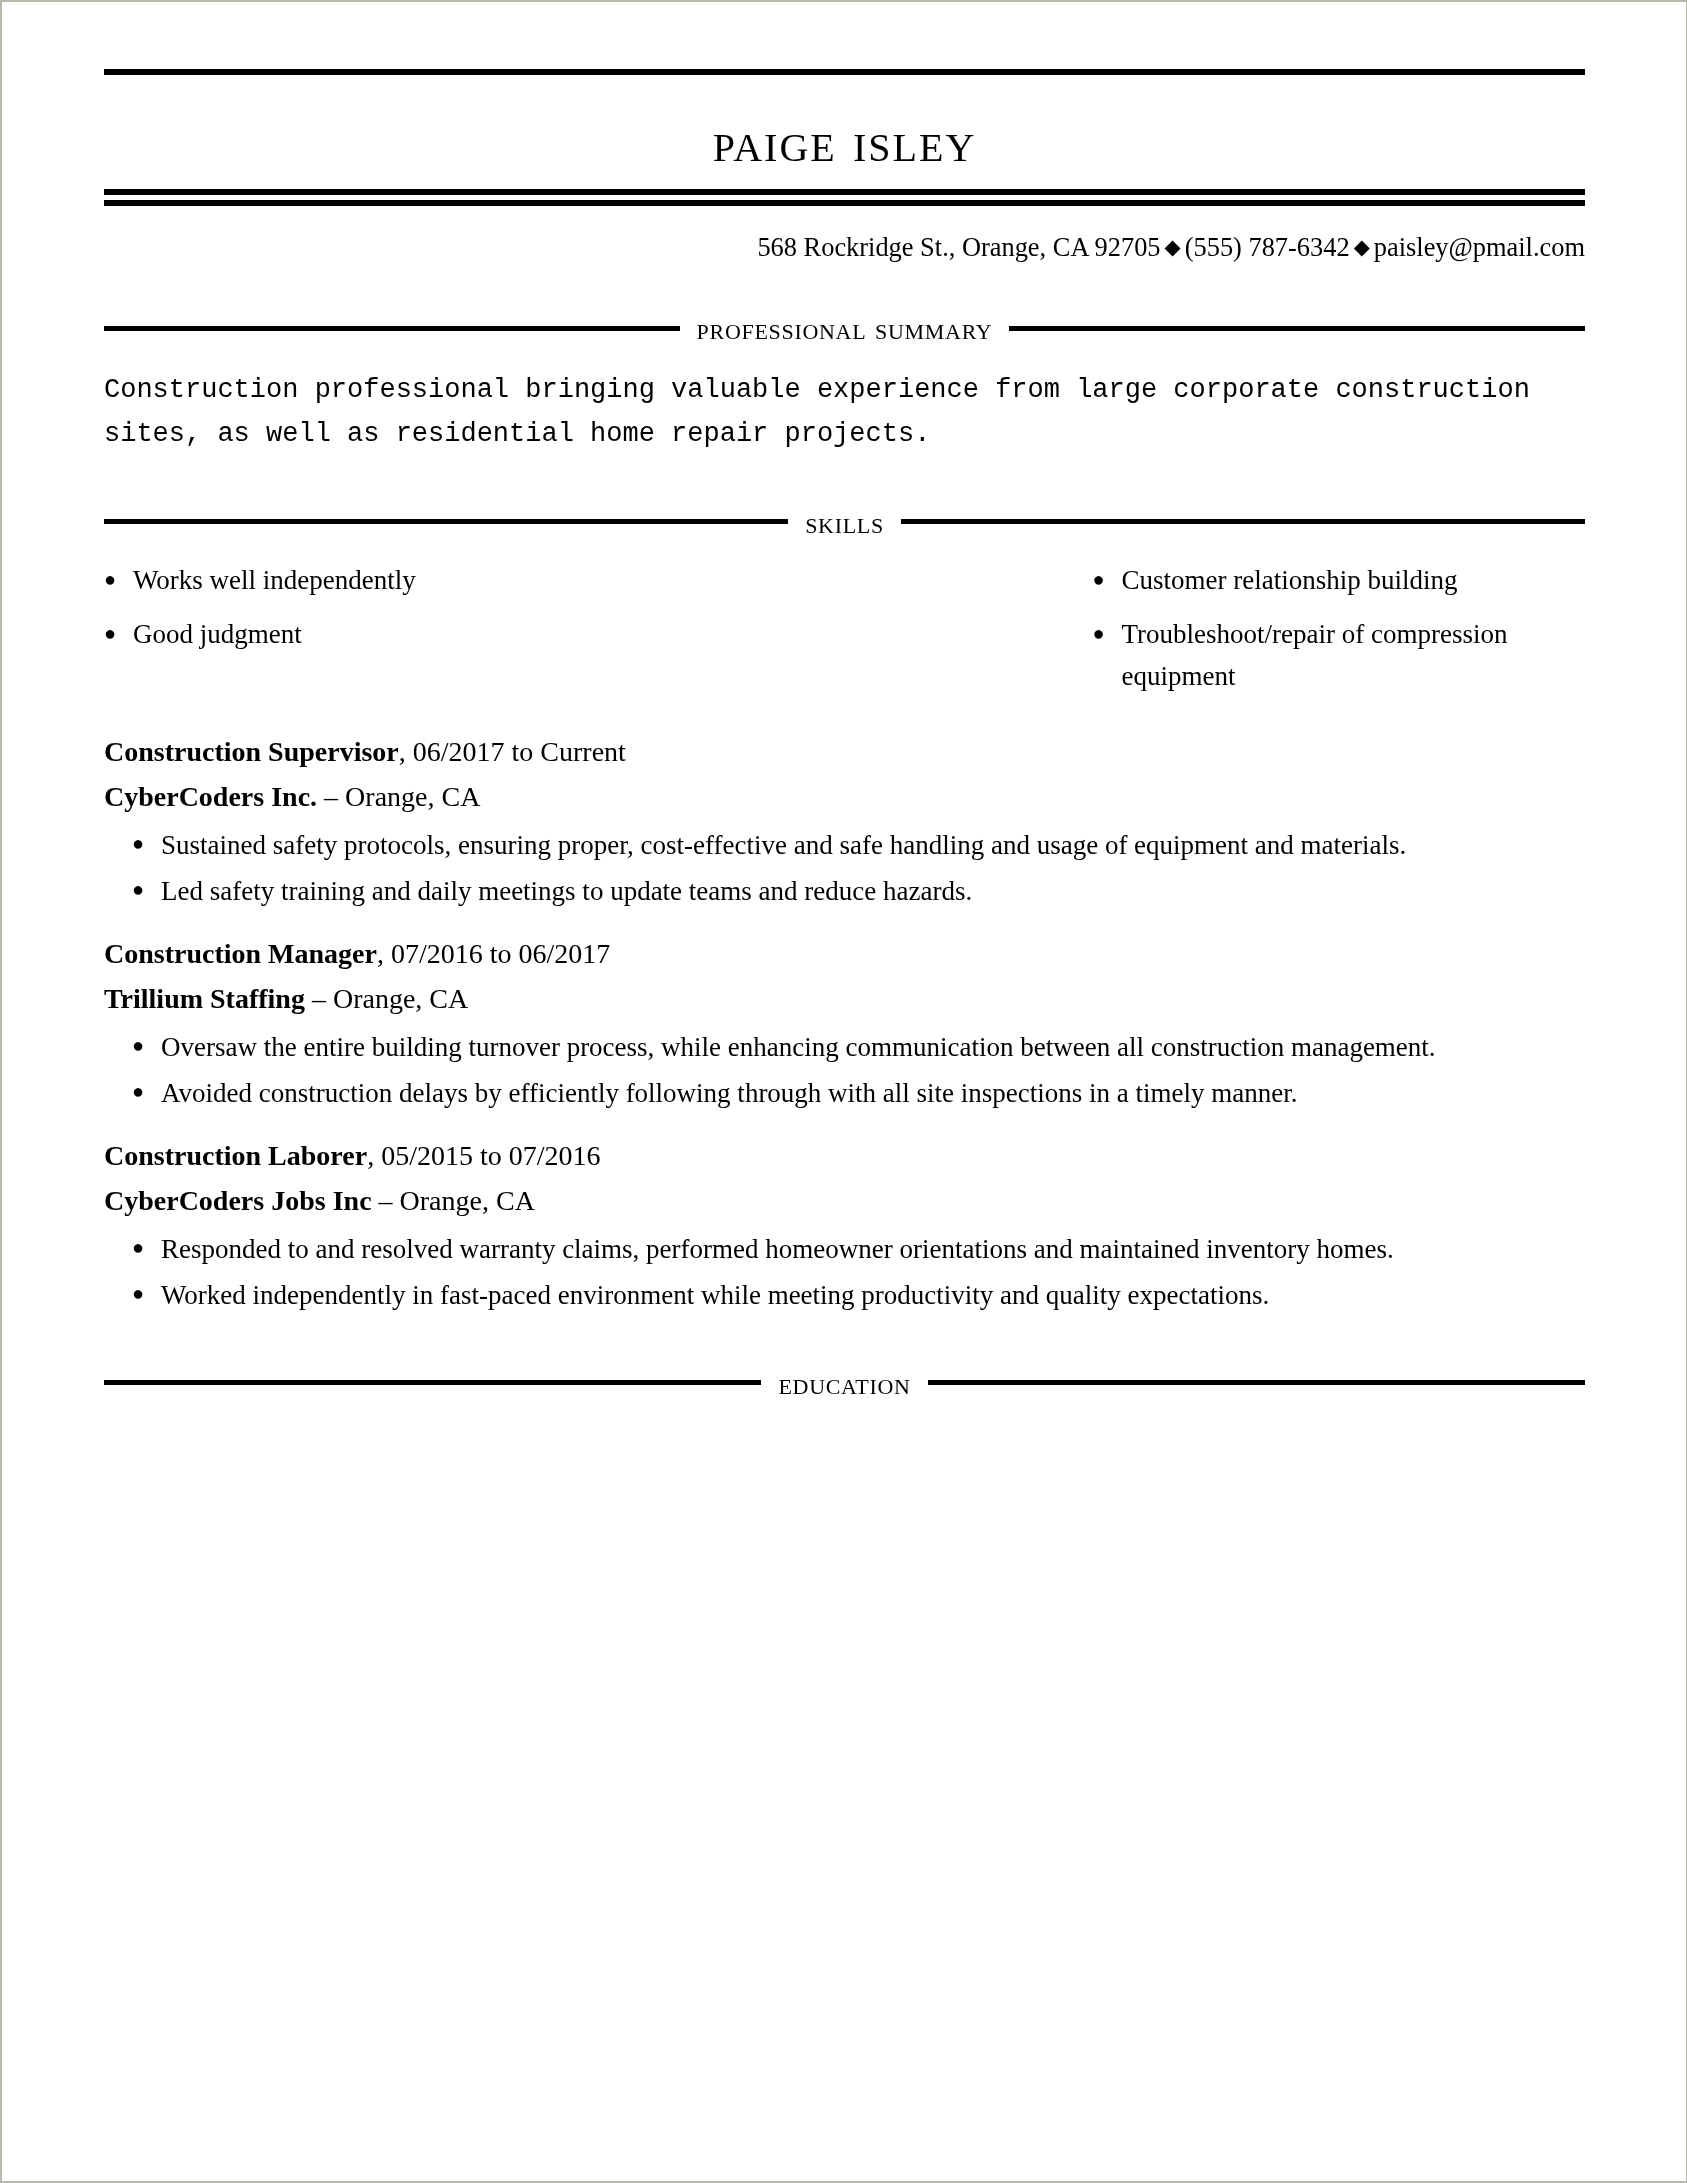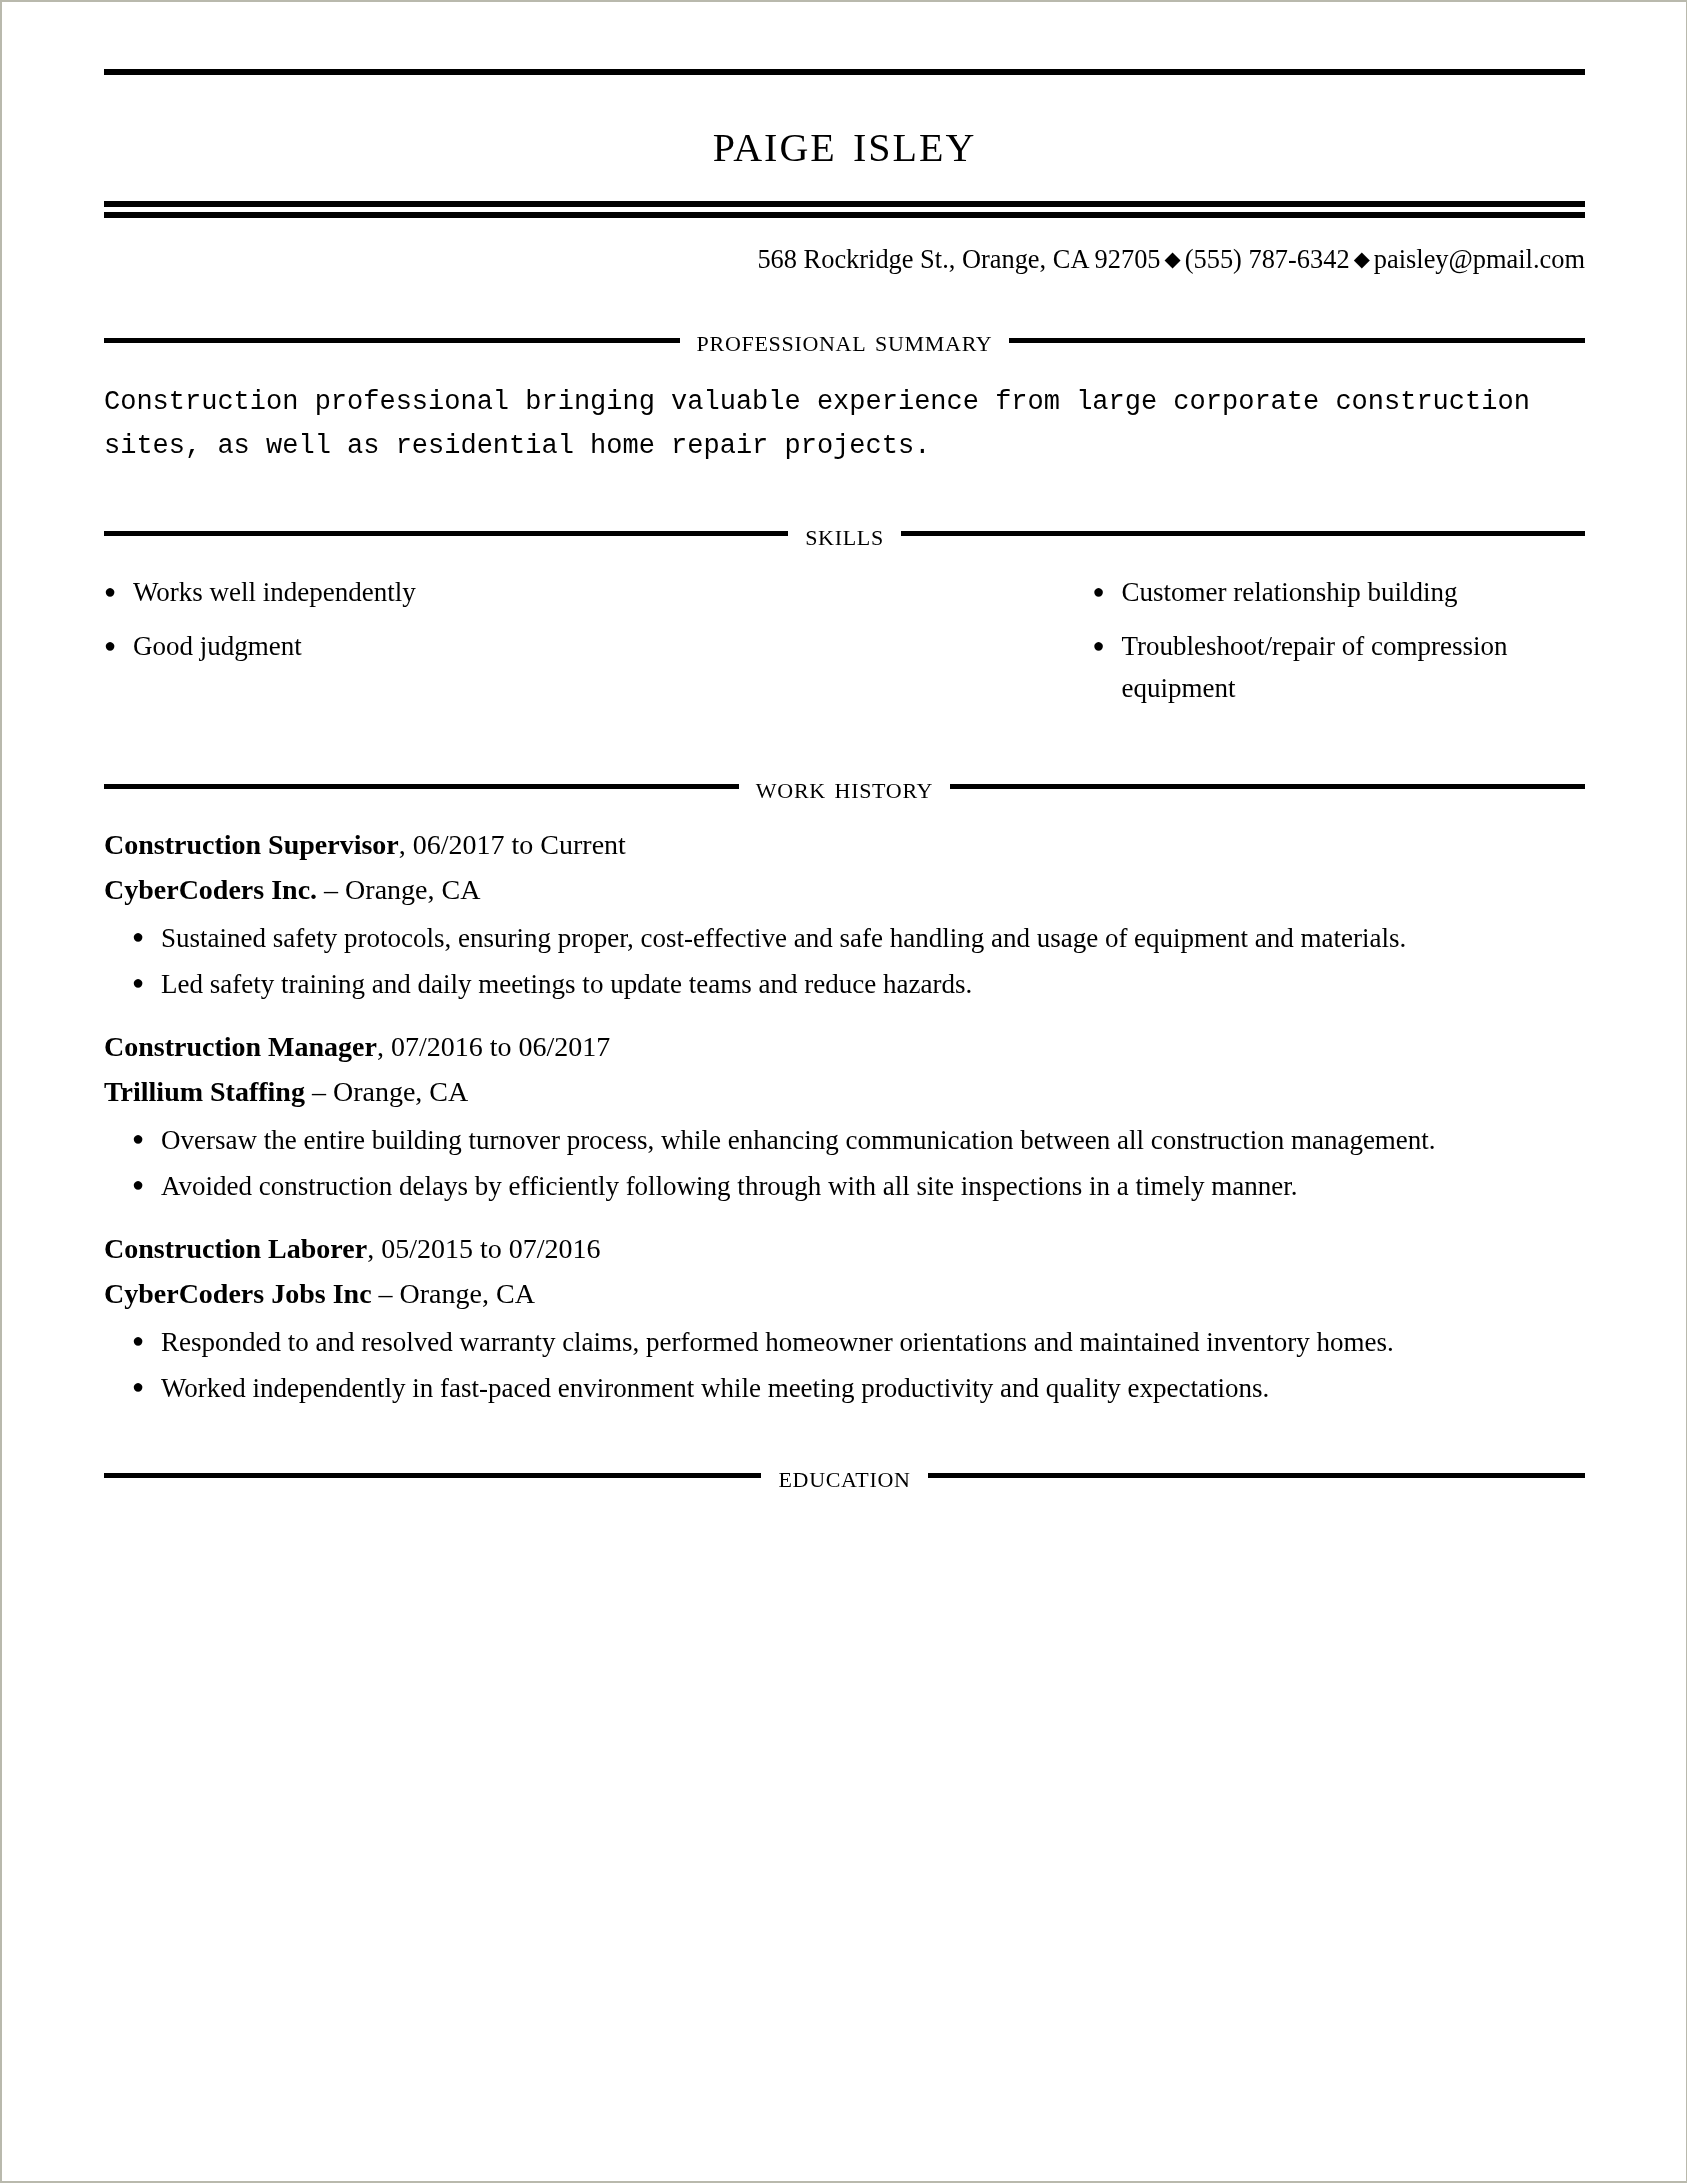--- a/index.html
+++ b/index.html
@@ -44,21 +44,21 @@
   .name {
     text-align: center;
     font-weight: 400;
     font-size: 57px;
     line-height: 1;
     letter-spacing: 2px;
     font-variant: small-caps;
     text-transform: lowercase;
     margin: 0;
     padding-top: 38px;
-    padding-bottom: 31px;
+    padding-bottom: 19px;
     white-space: nowrap;
   }
   .name::first-letter { }
 
   .rule-double {
     margin-top: 0px;
   }
   .rule-double .r1 {
     height: 6px;
     background: #000;
@@ -231,25 +231,20 @@
           <span class="bullet">●</span>
           <span class="txt">Customer relationship building</span>
         </div>
         <div class="skill-item">
           <span class="bullet">●</span>
           <span class="txt">Troubleshoot/repair of compression equipment</span>
         </div>
       </div>
     </div>
 
-    <div class="section-head">
-      <span class="line"></span>
-      <span class="label">Work History</span>
-      <span class="line"></span>
-    </div>
 
     <div class="job">
       <div class="job-title first-work-title">
         <span class="t">Construction Supervisor</span><span class="d">, 06/2017 to Current</span>
       </div>
       <div class="job-company">
         <span class="c">CyberCoders Inc.</span><span class="loc"> – Orange, CA</span>
       </div>
       <div class="bullets">
         <div class="bl">

